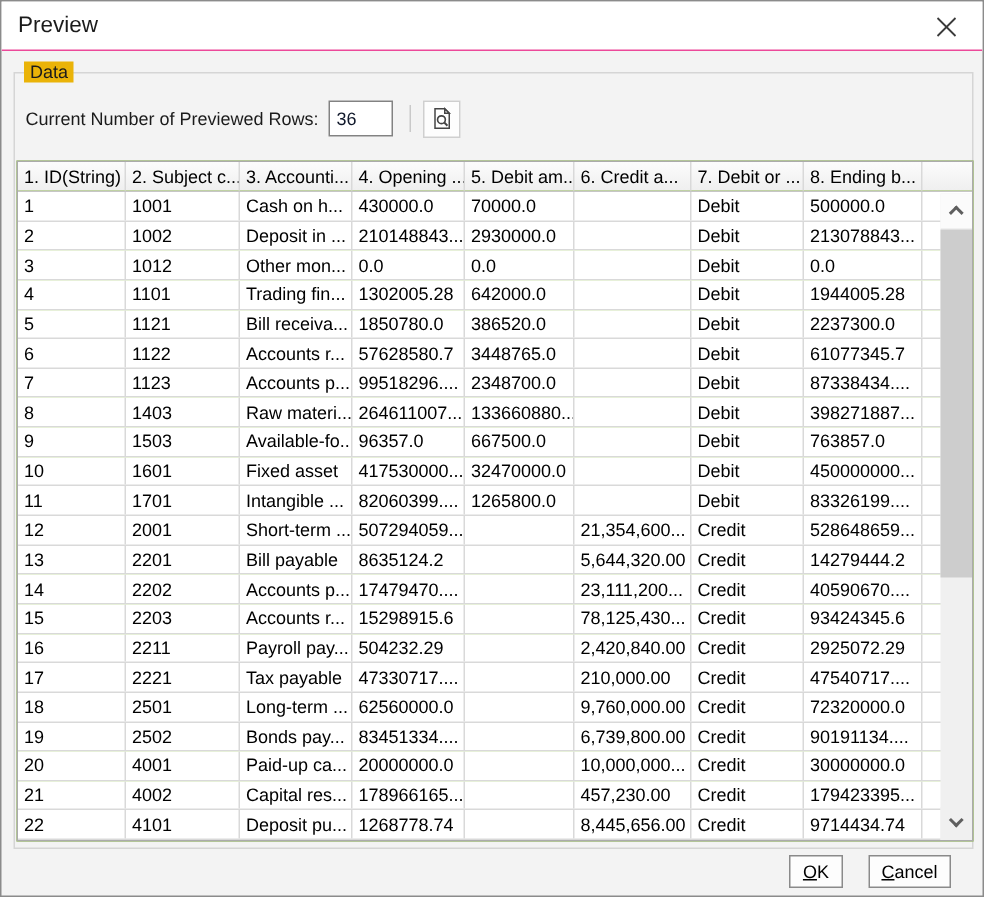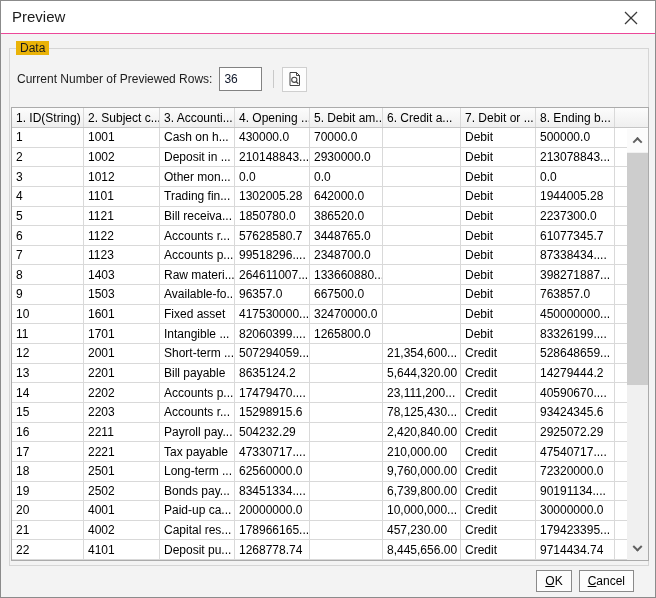--- a/index.html
+++ b/index.html
@@ -55,21 +55,21 @@
   .sb-btn { position:absolute; left:0; width:21px; height:23px;
             display:flex; align-items:center; justify-content:center; }
   .sb-btn.up { top:0; background:#fbfbfb; }
   .sb-btn.down { bottom:0; height:22px; background:#f0f0f0; }
   .sb-thumb { position:absolute; left:0; top:24px; width:21px; height:232px; background:#cdcdcd; }
   .chev { width:7px; height:7px; border-left:2px solid #5f5f5f; border-top:2px solid #5f5f5f; }
   .chev.up { transform:rotate(45deg) translate(1px,1px); }
   .chev.down { transform:rotate(225deg) translate(2px,2px); }
 
   
-  .btn-row { position:absolute; top:569px; right:21px; display:flex; gap:7px; }
+  .btn-row { position:absolute; top:569px; right:21px; display:flex; gap:17px; }
   .btn { height:22px; min-width:33px; padding:0 8px; background:#fdfdfd; border:1px solid #8a8a8a;
          font-family:"Liberation Sans",sans-serif; font-size:12px; color:#000; cursor:pointer; }
   .btn::first-letter { text-decoration:underline; }
 </style>
 </head>
 <body>
 
 <div class="dialog">
 
   <div class="titlebar">

